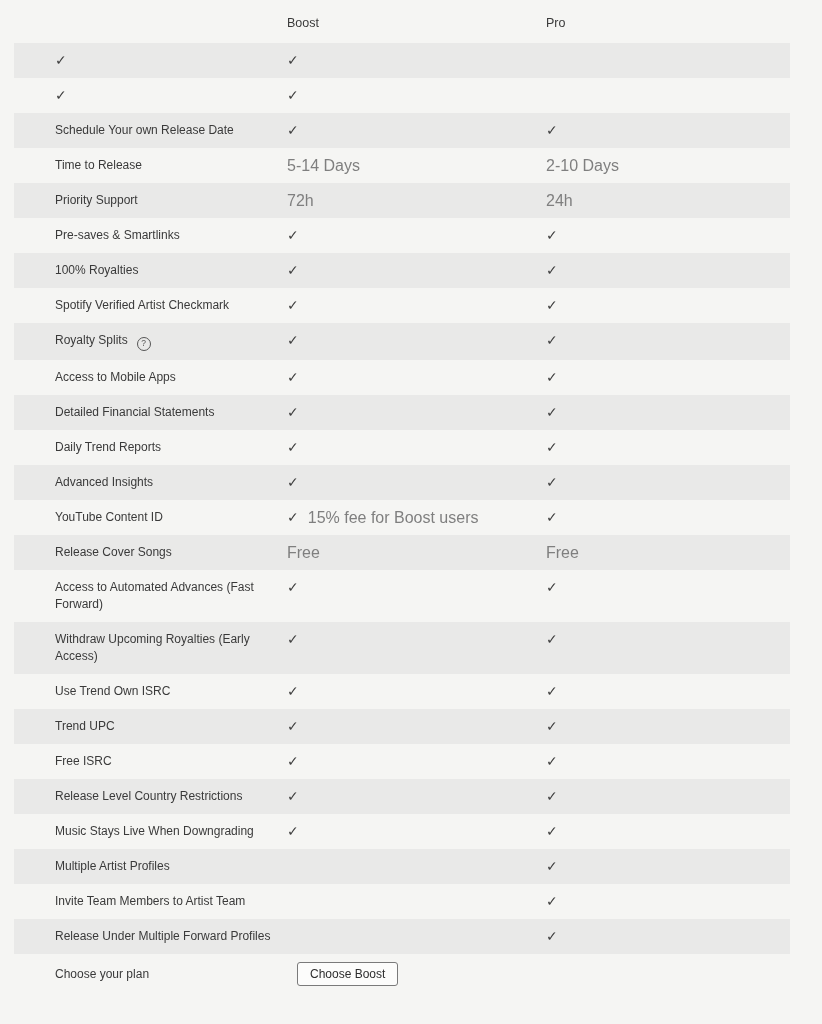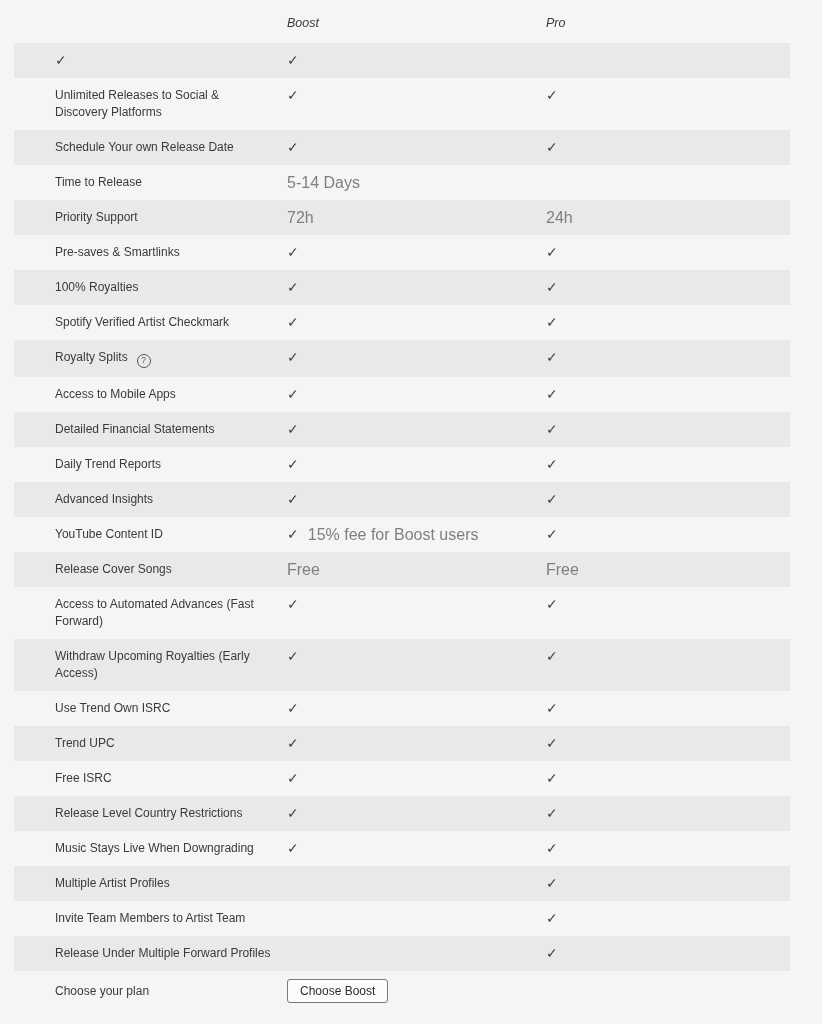--- a/index.html
+++ b/index.html
@@ -13,21 +13,21 @@
   .table { padding-top:12px; }
   .grid-row {
     display:grid;
     grid-template-columns:232px 259px 1fr;
     margin:0 32px 0 14px;
     padding-left:41px;
     box-sizing:border-box;
   }
   .header-row {
     padding-top:4px; padding-bottom:13px;
-    font-size:12.5px; color:#3a3a3a;font-style:italic;
+    font-size:12.5px; color:#3a3a3a;
   }
   .row {
     min-height:35px;
     padding-top:9px; padding-bottom:9px;
     font-size:12px;
     align-items:start;
   }
   .row.shaded { background:#e9e9e8; }
   .label {
     color:#3a3a3a;
@@ -46,20 +46,21 @@
     font-size:8.5px; color:#565656;
     margin-left:9px;
     vertical-align:-2px;
     cursor:pointer;
   }
   .footer-row {
     min-height:47px;
     align-items:center;
     padding-top:6px; padding-bottom:12px;
     font-size:12px;
+    gap:10px;
   }
   .plan-btn {
     font-family:"Liberation Sans", sans-serif;
     font-size:12px; color:#2e2e2e;
     background:#fcfcfb;
     border:1px solid #7a7a7a;
     border-radius:3px;
     padding:4px 12px;
     cursor:pointer;
   }
@@ -78,42 +79,43 @@
   <div id="rows">
       <div class="grid-row row shaded">
         <div class="cell">
           <span class="check">✓</span>
         </div>
         <div class="cell">
           <span class="check">✓</span>
         </div>
       </div>
       <div class="grid-row row">
-        <div class="label">Unlimited Releases to Social &amp;
-Discovery Platforms</div>
         <div class="cell">
           <span class="check">✓</span>
         </div>
         <div class="cell">
           <span class="check">✓</span>
         </div>
       </div>
       <div class="grid-row row shaded">
         <div class="label">Schedule Your own Release Date</div>
         <div class="cell">
           <span class="check">✓</span>
         </div>
         <div class="cell">
           <span class="check">✓</span>
         </div>
       </div>
       <div class="grid-row row">
         <div class="label">Time to Release</div>
         <div class="cell">
           <span class="value">5-14 Days</span>
+        </div>
+        <div class="cell">
+          <span class="value">2-10 Days</span>
         </div>
       </div>
       <div class="grid-row row shaded">
         <div class="label">Priority Support</div>
         <div class="cell">
           <span class="value">72h</span>
         </div>
         <div class="cell">
           <span class="value">24h</span>
         </div>

